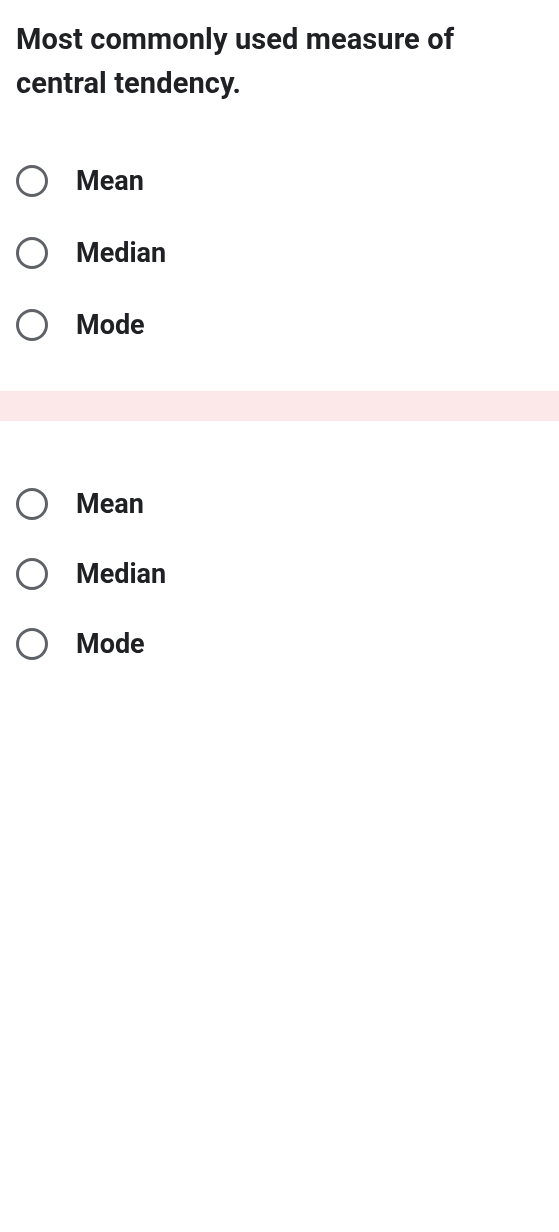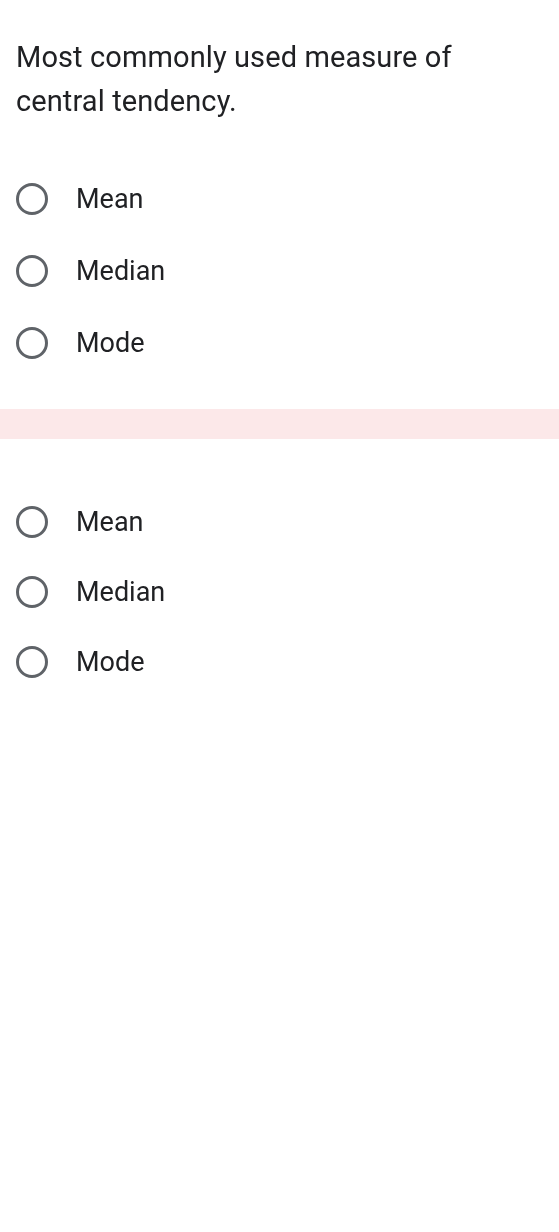--- a/index.html
+++ b/index.html
@@ -7,21 +7,22 @@
       padding: 0;
       box-sizing: border-box;
     }
     body {
       font-family: Roboto, Arial, sans-serif;
       background: #ffffff;
       width: 559px;
       color: #202124;
     }
     .question-block {
-      padding: 36px 16px 30px 16px;
+      padding: 18px 16px 30px 16px;
+      font-weight: bold;
     }
     .question-text {
       font-size: 29px;
       line-height: 1.5;
       color: #202124;
       margin-bottom: 40px;
       letter-spacing: 0.1px;
     }
     .option {
       display: flex;

